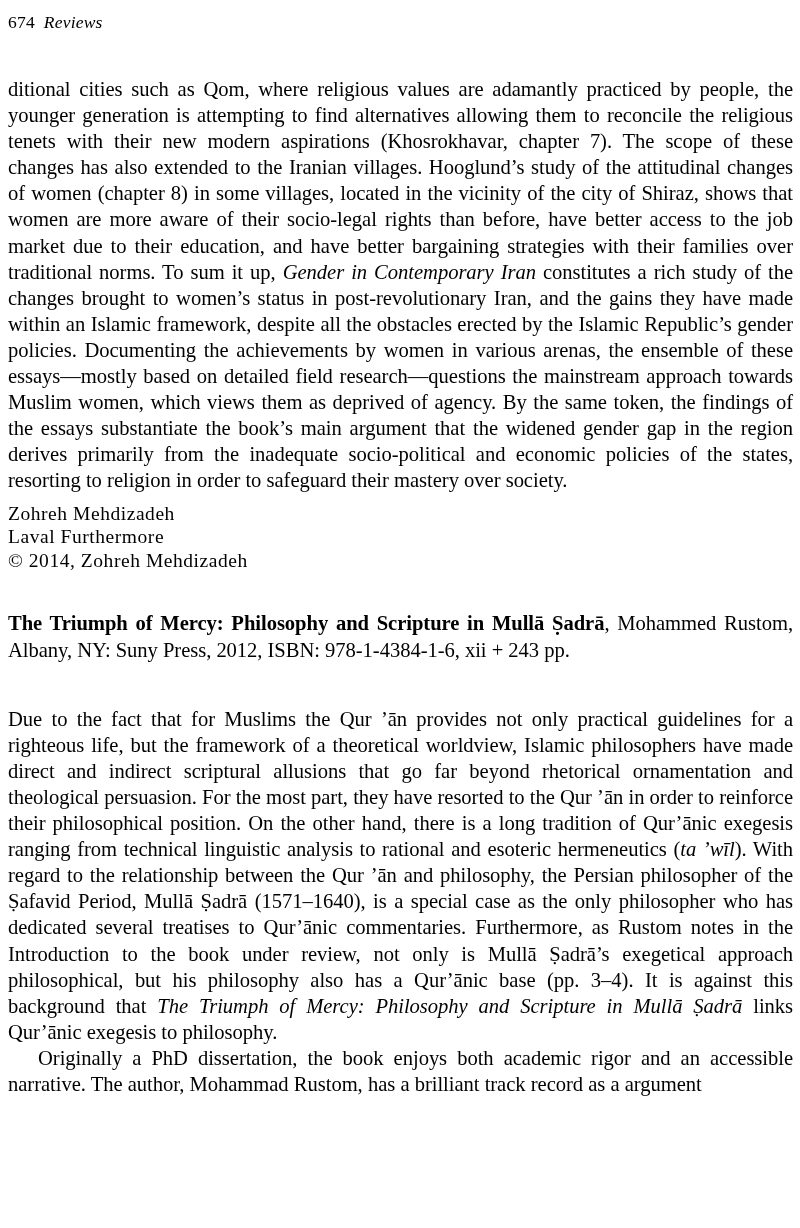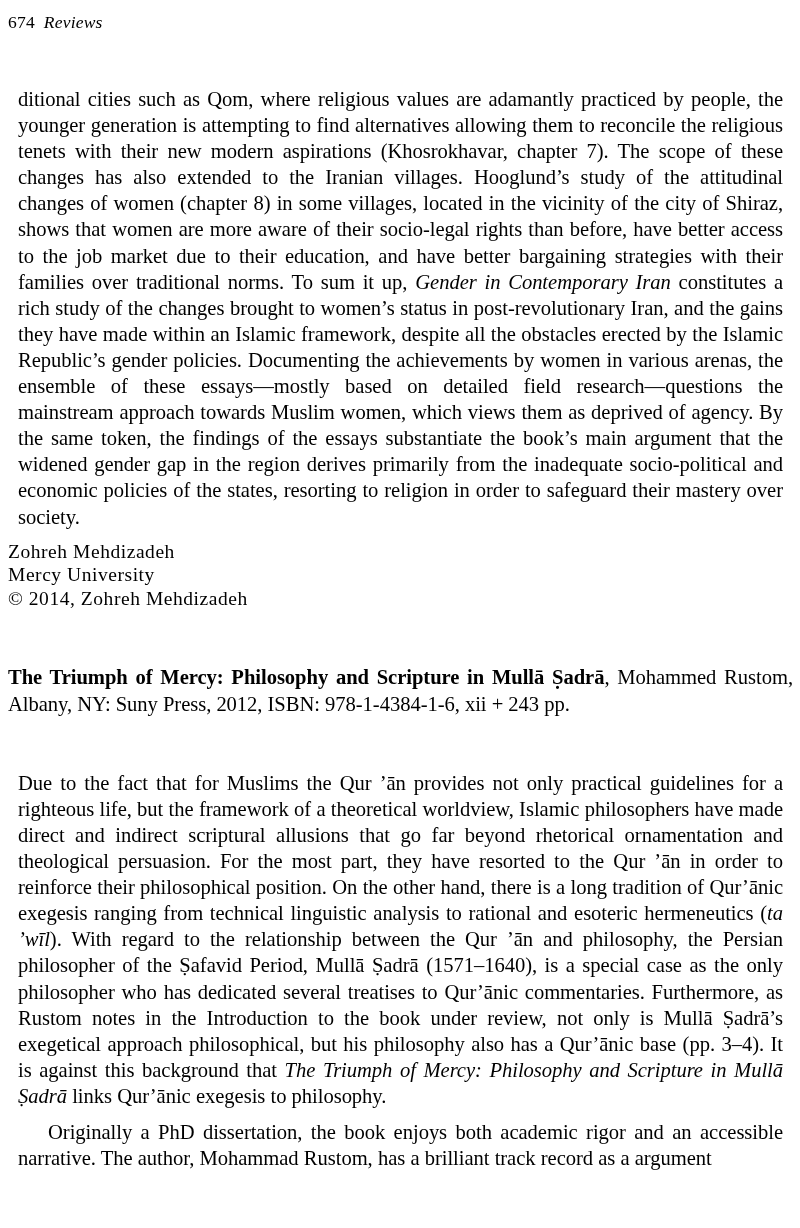--- a/index.html
+++ b/index.html
@@ -44,21 +44,21 @@
 
   
   .column {
     position: absolute;
     top: 76px;
     left: 8px;
     width: 785px;
   }
 
   p.body {
-    margin: 10px;
+    margin: 0;
     font-size: 20.6px;
     line-height: 26.1px;
     text-align: justify;
     text-justify: inter-word;
     letter-spacing: -0.05px;
     word-spacing: 0.1px;
     hyphens: none;
   }
   p.body.indent {
     text-indent: 30px;
@@ -76,21 +76,21 @@
   }
   .colophon div {
     white-space: nowrap;
   }
   .colophon .doi {
     letter-spacing: 0.2px;
   }
 
   
   .review-heading {
-    margin-top: 54px;
+    margin-top: 38px;
     font-size: 20.6px;
     line-height: 26.4px;
     text-align: justify;
     text-justify: inter-word;
     letter-spacing: -0.05px;
   }
   .review-heading .title {
     font-weight: bold;
   }
 
@@ -104,21 +104,21 @@
   <div class="running-head">
     <span class="folio">674</span><span class="section">Reviews</span>
   </div>
 
   <div class="column">
 
     <p class="body"><span>ditional cities such as Qom, where religious values are adamantly practiced by people, the younger generation is attempting to find alternatives allowing them to reconcile the religious tenets with their new modern aspirations (Khosrokhavar, chapter 7). The scope of these changes has also extended to the Iranian villages. Hooglund’s study of the attitudinal changes of women (chapter 8) in some villages, located in the vicinity of the city of Shiraz, shows that women are more aware of their socio-legal rights than before, have better access to the job market due to their education, and have better bargaining strategies with their families over traditional norms. To sum it up, </span><span class="it">Gender in Contemporary Iran</span><span> constitutes a rich study of the changes brought to women’s status in post-revolutionary Iran, and the gains they have made within an Islamic framework, despite all the obstacles erected by the Islamic Republic’s gender policies. Documenting the achievements by women in various arenas, the ensemble of these essays—mostly based on detailed field research—questions the mainstream approach towards Muslim women, which views them as deprived of agency. By the same token, the findings of the essays substantiate the book’s main argument that the widened gender gap in the region derives primarily from the inadequate socio-political and economic policies of the states, resorting to religion in order to safeguard their mastery over society.</span></p>
 
     <div class="colophon">
       <div>Zohreh Mehdizadeh</div>
-      <div>Mercy University</div>
+      <div>Laval Furthermore</div>
       <div>© 2014, Zohreh Mehdizadeh</div>
     </div>
 
     <p class="review-heading"><span class="title">The Triumph of Mercy: Philosophy and Scripture in Mullā Ṣadrā</span><span>, Mohammed Rustom, Albany, NY: Suny Press, 2012, ISBN: 978-1-4384-1-6, xii + 243 pp.</span></p>
 
     <div class="gap-after-heading"></div>
 
     <p class="body"><span>Due to the fact that for Muslims the Qur ’ān provides not only practical guidelines for a righteous life, but the framework of a theoretical worldview, Islamic philosophers have made direct and indirect scriptural allusions that go far beyond rhetorical ornamentation and theological persuasion. For the most part, they have resorted to the Qur ’ān in order to reinforce their philosophical position. On the other hand, there is a long tradition of Qur’ānic exegesis ranging from technical linguistic analysis to rational and esoteric hermeneutics (</span><span class="it">ta ’wīl</span><span>). With regard to the relationship between the Qur ’ān and philosophy, the Persian philosopher of the Ṣafavid Period, Mullā Ṣadrā (1571–1640), is a special case as the only philosopher who has dedicated several treatises to Qur’ānic commentaries. Furthermore, as Rustom notes in the Introduction to the book under review, not only is Mullā Ṣadrā’s exegetical approach philosophical, but his philosophy also has a Qur’ānic base (pp. 3–4). It is against this background that </span><span class="it">The Triumph of Mercy: Philosophy and Scripture in Mullā Ṣadrā</span><span> links Qur’ānic exegesis to philosophy.</span></p>
 
     <p class="body indent"><span>Originally a PhD dissertation, the book enjoys both academic rigor and an accessible narrative. The author, Mohammad Rustom, has a brilliant track record as a argument</span></p>

